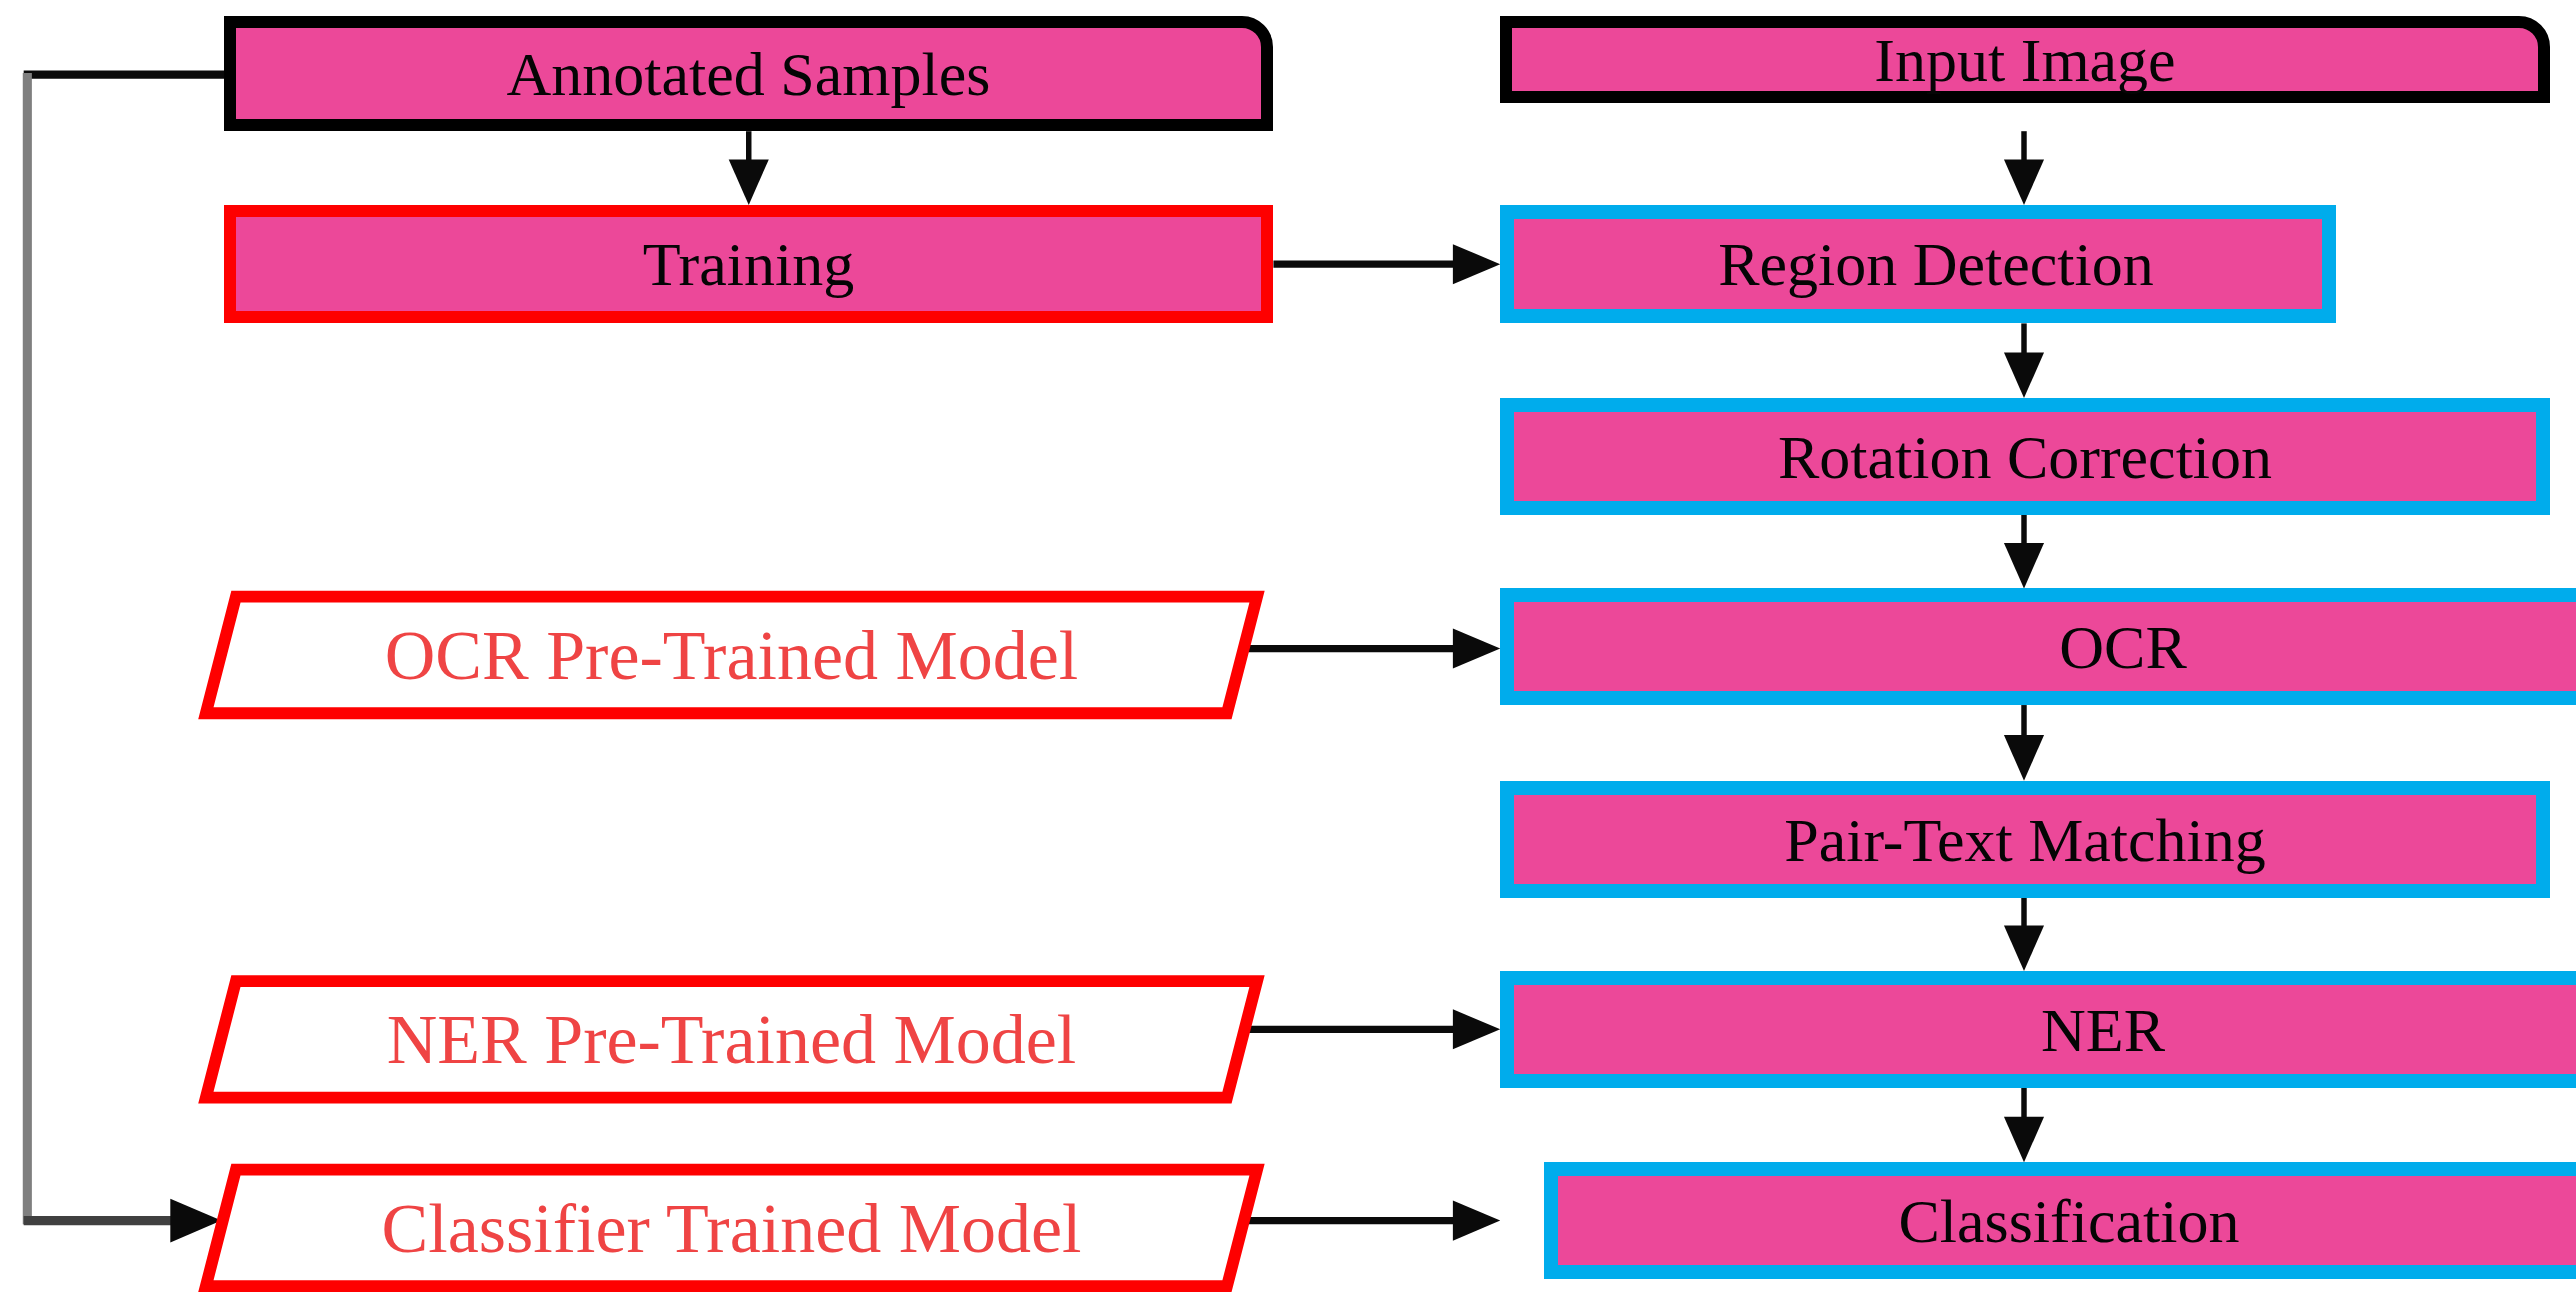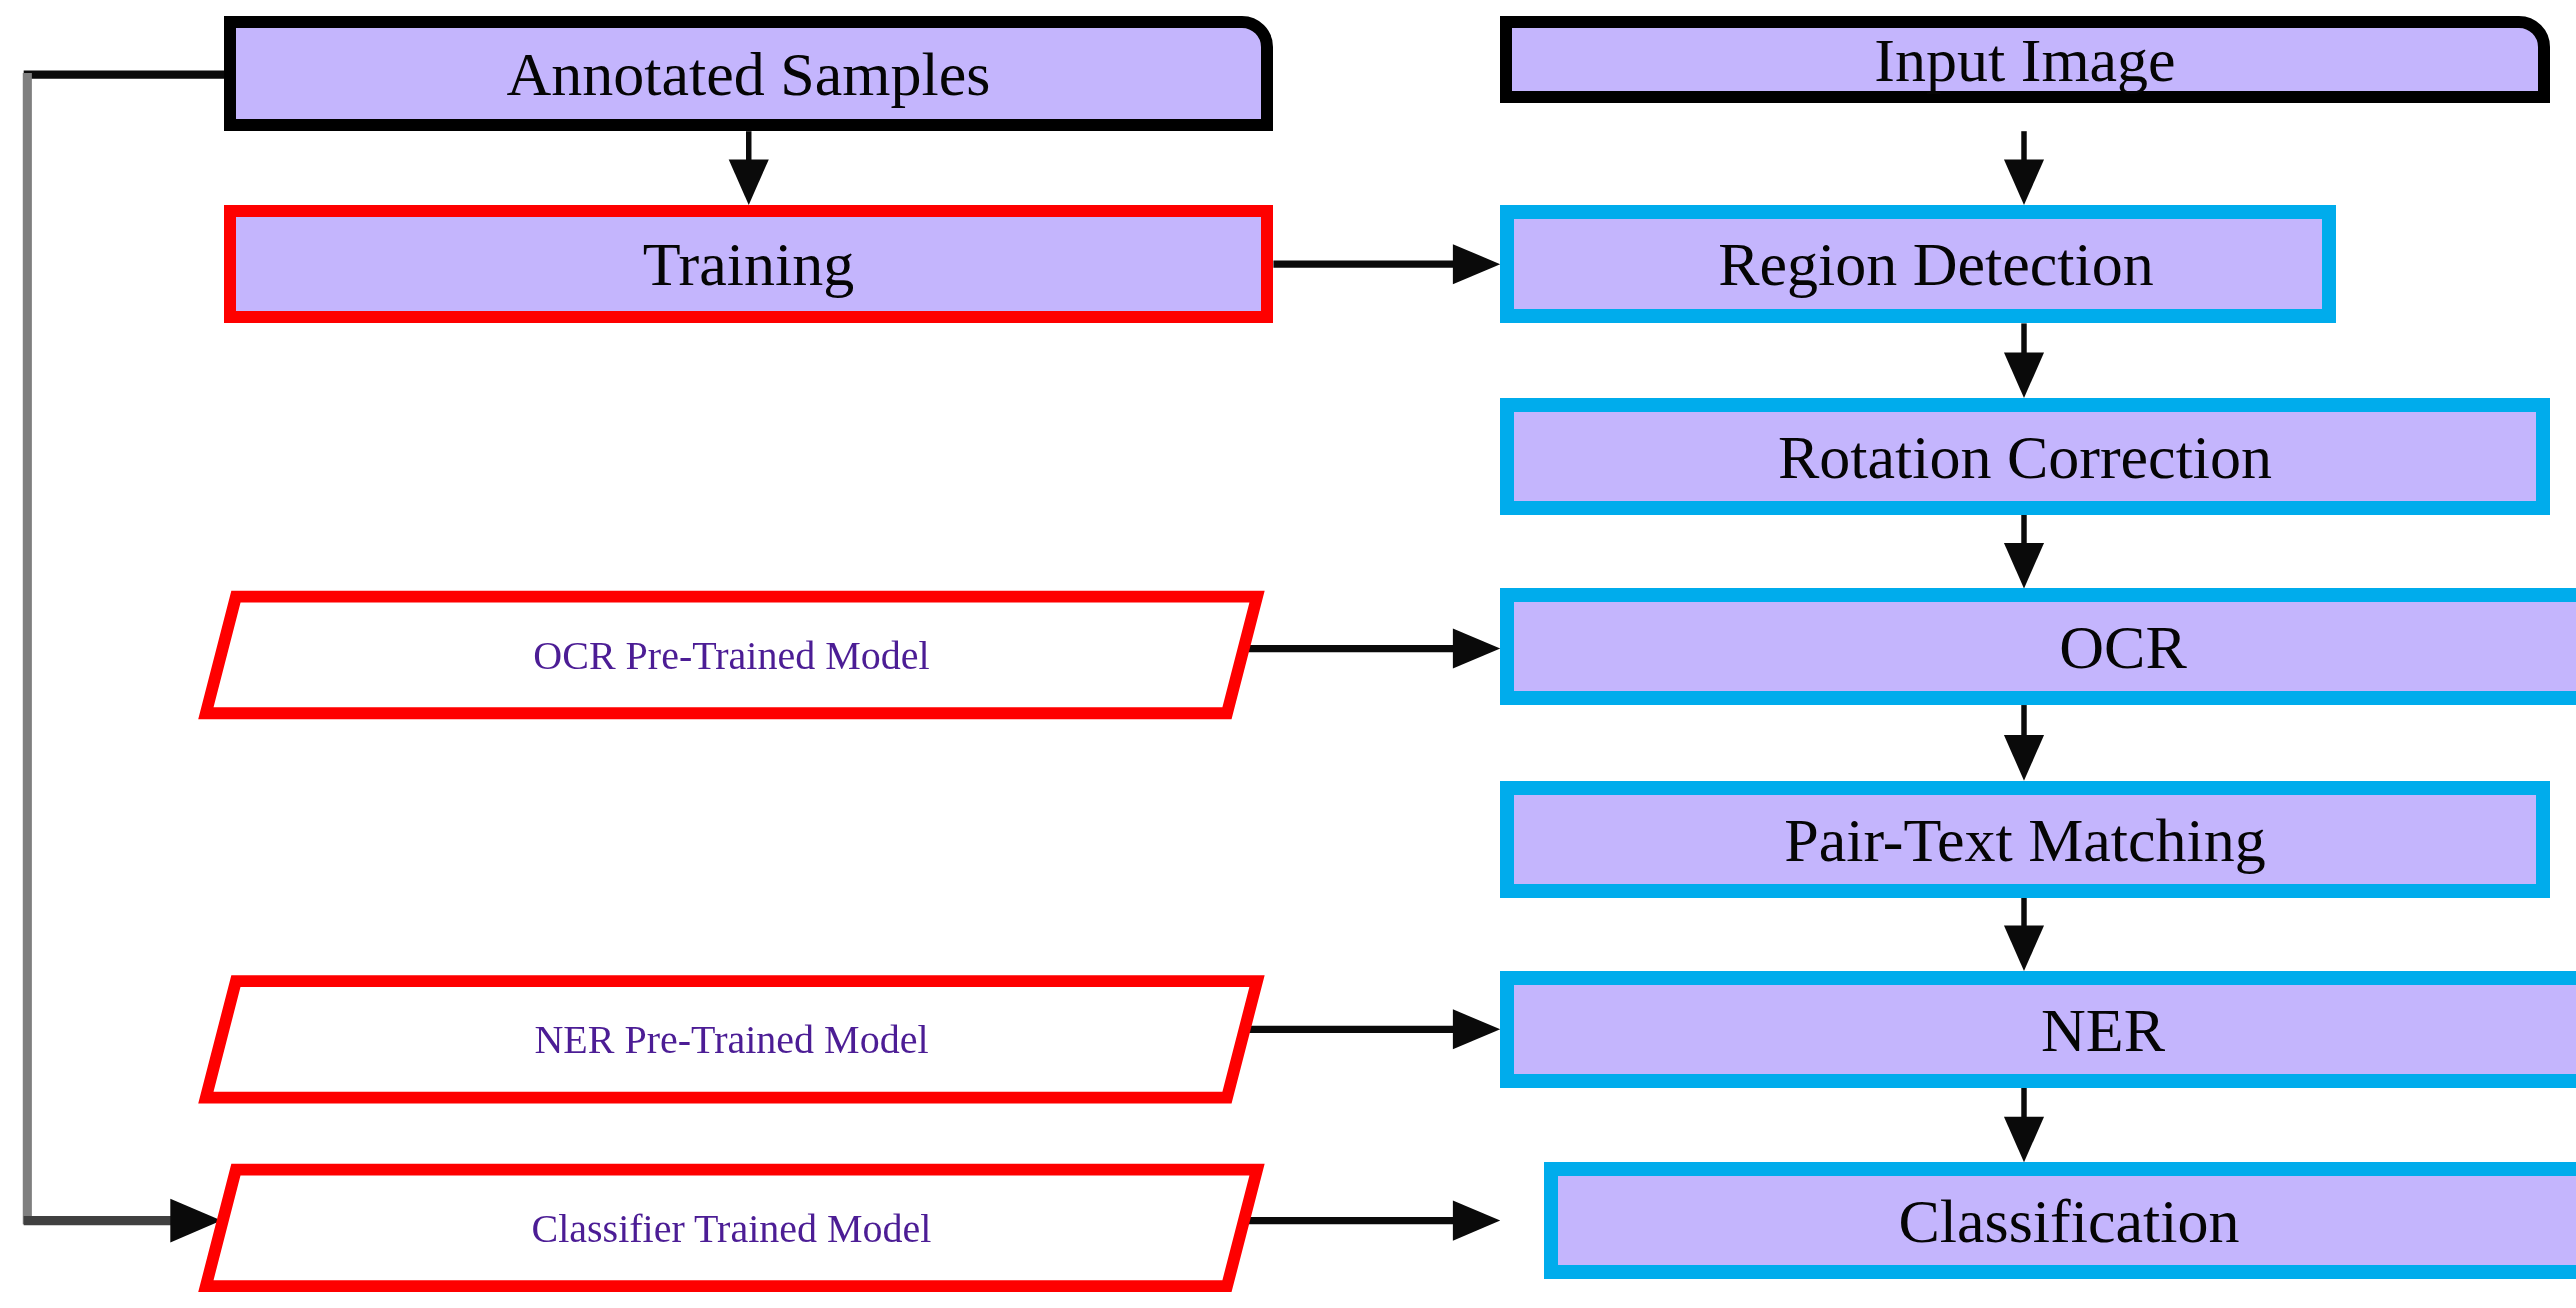--- a/index.html
+++ b/index.html
@@ -8,37 +8,37 @@
     width:2576px;height:1309px;
     background:#ffffff;
     font-family:"Liberation Serif","DejaVu Serif",serif;
     overflow:hidden;
   }
   #wires{position:absolute;left:0;top:0;z-index:1;}
   .node{
     position:absolute;
     box-sizing:border-box;
     display:flex;align-items:center;justify-content:center;
-    background:#c4b5fd;
+    background:#ec4899;
     font-size:62px;line-height:1;color:#050505;
     z-index:2;
     white-space:nowrap;
   }
   .terminator{
     border:12.8px solid #000000;
     border-radius:0 31px 0 0;
   }
   .red-box{border:12.8px solid #FE0000;}
   .blue-box{border:14.6px solid #00ACEC;}
   .para-label{
     position:absolute;
     box-sizing:border-box;
     display:flex;align-items:center;justify-content:center;
     background:transparent;
-    font-size:40px;line-height:1;color:#4c1d95;
+    font-size:70px;line-height:1;color:#ef4444;
     z-index:3;
     white-space:nowrap;
   }
 </style>
 </head>
 <body>
 
 <div id="canvas">
 
   <svg id="wires" width="2576" height="1309" viewBox="0 0 2828 1437">

